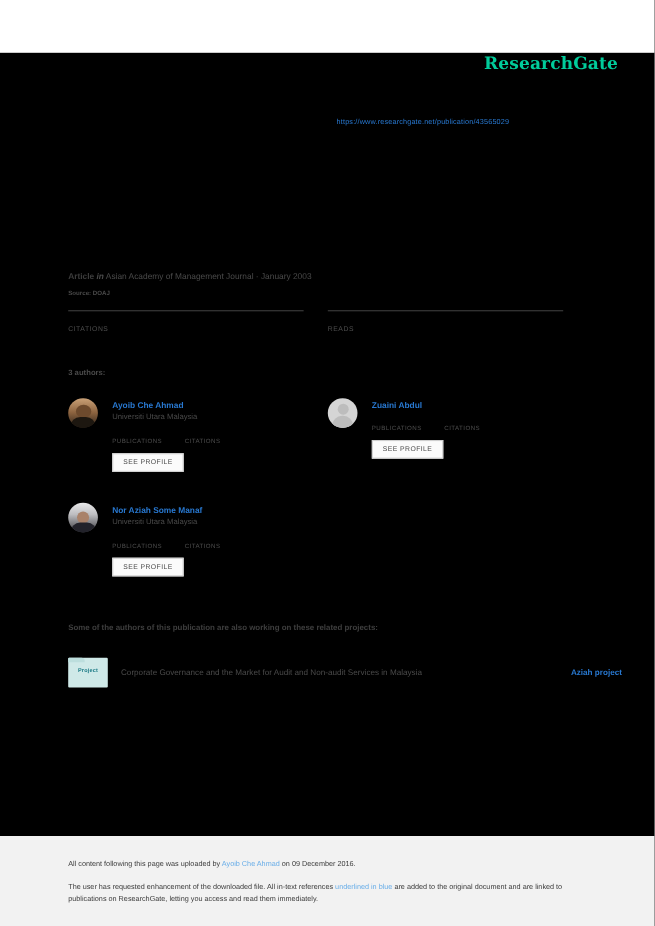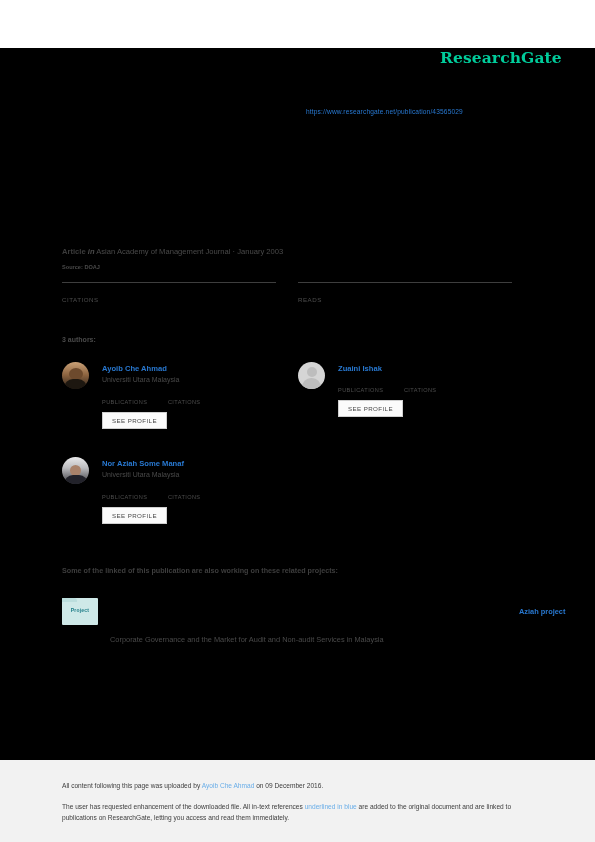--- a/index.html
+++ b/index.html
@@ -118,21 +118,21 @@
   .proj-icon .tab{
     position:absolute;left:0;top:0;width:15px;height:4px;background:#bcdedd;
     border-radius:1px 3px 0 0;
   }
   .proj-icon .txt{
     position:absolute;left:0;right:0;top:9px;text-align:center;
     font-size:5px;font-weight:700;color:#1c7b86;letter-spacing:.2px;
   }
   .proj-title{
     position:absolute;left:48px;top:9px;
-    font-size:7.4px;color:#4a4a4a;white-space:nowrap;margin-top:28px;
+    font-size:7.4px;color:#4a4a4a;white-space:nowrap;
   }
   .proj-link{
     position:absolute;left:457px;top:9px;
     font-size:7.4px;font-weight:700;color:#2878d0;white-space:nowrap;
   }
 
   
   .footer{
     position:absolute;left:0;top:760px;width:595px;height:82px;background:#f2f2f2;
   }
@@ -198,21 +198,21 @@
       </div>
     </div>
     <div class="see-profile">SEE PROFILE</div>
   </div>
 
   <div class="author a2">
     <div class="avatar">
       <div class="head"></div>
       <div class="body"></div>
     </div>
-    <div class="name">Zuaini Ishak</div>
+    <div class="name">Zuaini Abdul</div>
     <div class="affil"></div>
     <div class="metrics">
       <div class="metric">
         <div class="m-num"></div>
         <div class="m-lbl">PUBLICATIONS</div>
       </div>
       <div class="metric">
         <div class="m-num"></div>
         <div class="m-lbl">CITATIONS</div>
       </div>
@@ -233,21 +233,21 @@
         <div class="m-lbl">PUBLICATIONS</div>
       </div>
       <div class="metric">
         <div class="m-num"></div>
         <div class="m-lbl">CITATIONS</div>
       </div>
     </div>
     <div class="see-profile">SEE PROFILE</div>
   </div>
 
-  <div class="projects-head">Some of the linked of this publication are also working on these related projects:</div>
+  <div class="projects-head">Some of the authors of this publication are also working on these related projects:</div>
 
   <div class="project-row">
     <div class="proj-icon">
       <div class="tab"></div>
       <div class="txt">Project</div>
     </div>
     <div class="proj-title">Corporate Governance and the Market for Audit and Non-audit Services in Malaysia</div>
     <div class="proj-link">Aziah project</div>
   </div>
 

